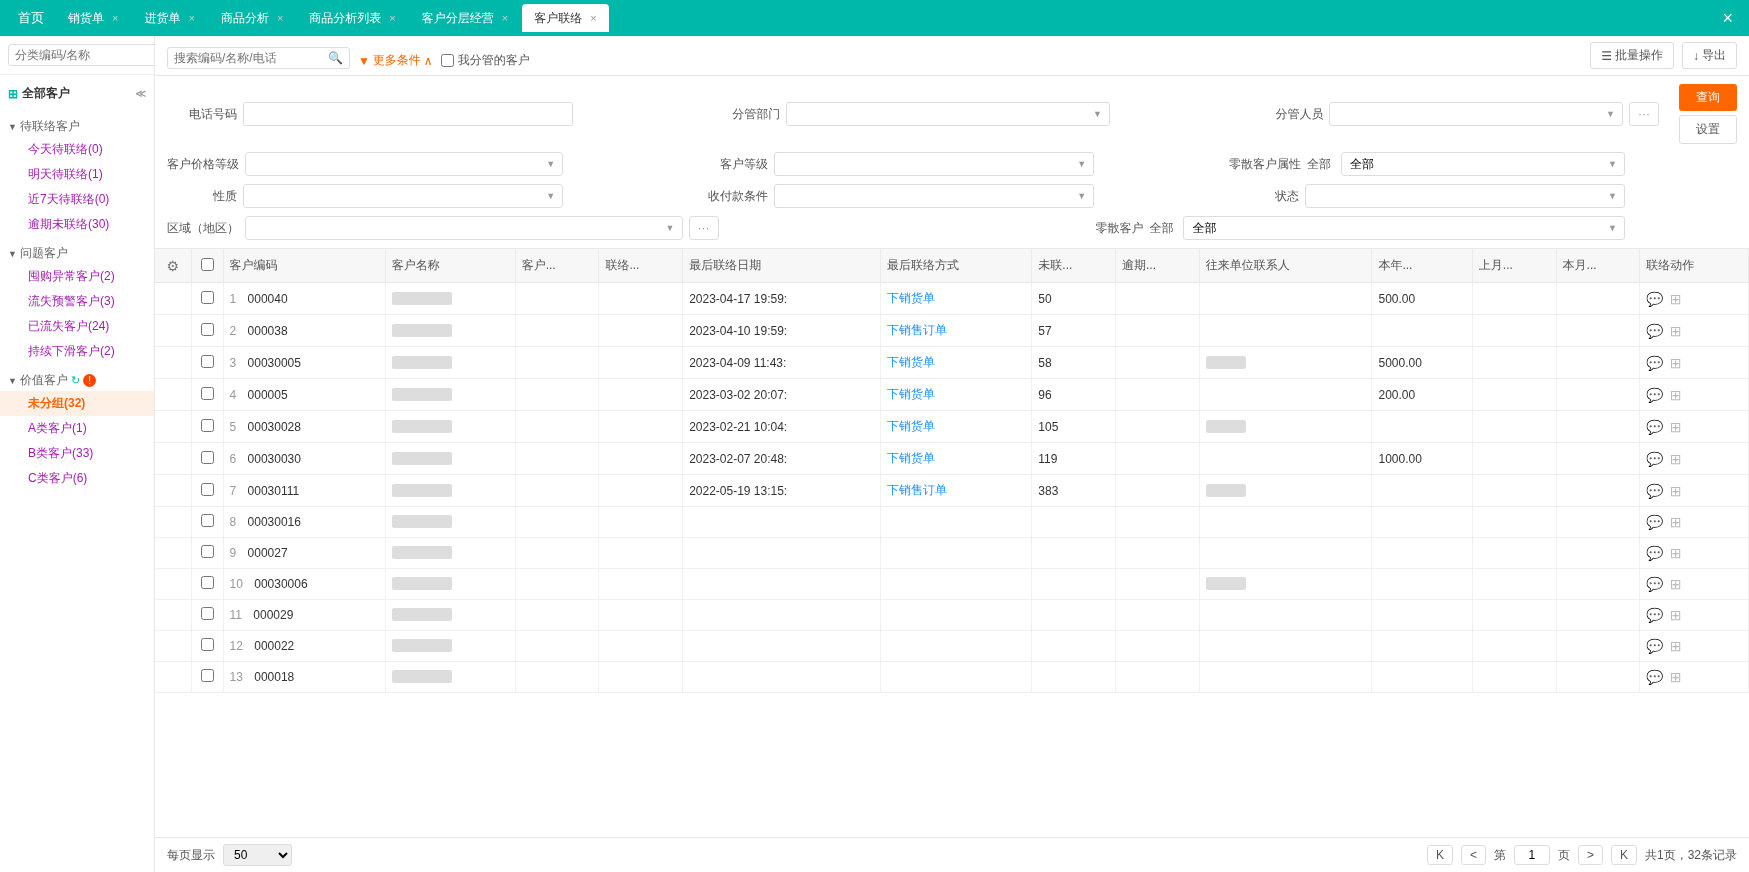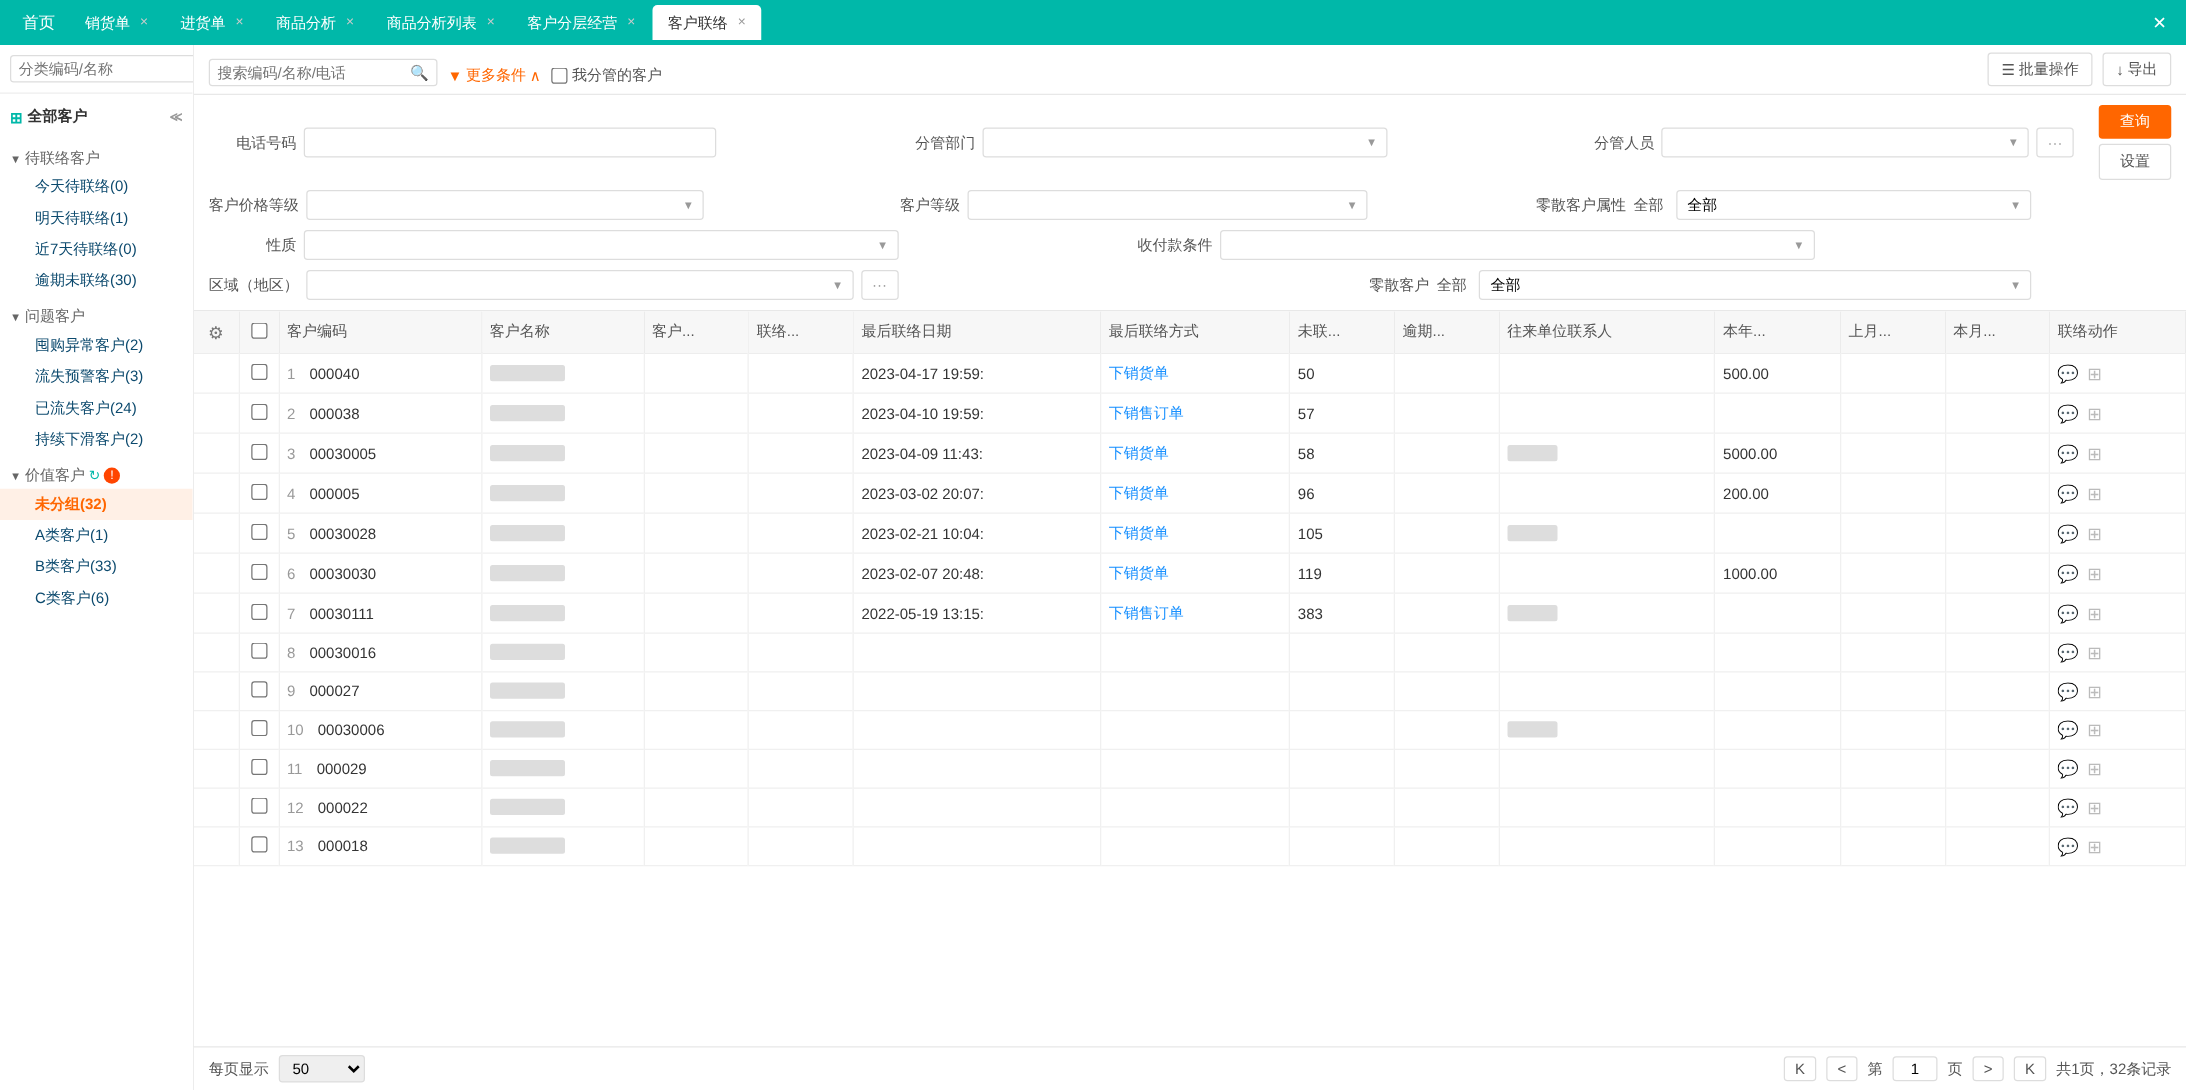--- a/index.html
+++ b/index.html
@@ -82,21 +82,21 @@
     .page-select { border: 1px solid #ddd; border-radius: 3px; padding: 2px 20px 2px 6px; outline: none; cursor: pointer; }
 
     .gear-icon { font-size: 14px; color: #777; cursor: pointer; }
 
     
     ::-webkit-scrollbar { width: 6px; height: 6px; }
     ::-webkit-scrollbar-track { background: #f1f1f1; }
     ::-webkit-scrollbar-thumb { background: #ccc; border-radius: 3px; }
     input[type="checkbox"] { cursor: pointer; }
 
-    .sidebar-sub-item { padding: 4px 8px 4px 28px; color: #0c4a6e; cursor: pointer; white-space: nowrap; }
+    .sidebar-sub-item { padding: 4px 8px 4px 28px; color: #a21caf; cursor: pointer; white-space: nowrap; }
     .sidebar-sub-item.active { background: #fff0e6; color: #ff6600; font-weight: bold; }
 
     .orange-badge { background: #ff4500; color: #fff; border-radius: 8px; padding: 1px 5px; font-size: 10px; margin-left: 3px; }
     .refresh-icon { color: #00b8a9; font-size: 11px; margin-left: 3px; cursor: pointer; }
   </style>
 </head>
 <body>
 
 <div class="top-nav">
   <div class="nav-home">首页</div>
@@ -266,20 +266,26 @@
           </div>
         </div>
         <div style="flex:0.3;"></div>
         <div class="adv-field">
           <span class="adv-label">收付款条件</span>
           <div class="adv-select-wrap" style="flex:2;">
             <select><option></option></select>
           </div>
         </div>
         <div style="flex:0.3;"></div>
+        <div class="adv-field">
+          <span class="adv-label">状态</span>
+          <div class="adv-select-wrap" style="flex:2;">
+            <select><option></option></select>
+          </div>
+        </div>
         <div style="width: 104px;"></div>
       </div>
       <div class="adv-row" style="margin-bottom:0;align-items:flex-end;">
         <div class="adv-field">
           <span class="adv-label">区域（地区）</span>
           <div class="adv-select-wrap" style="flex:1.5;">
             <select><option></option></select>
           </div>
           <span class="adv-ellipsis">···</span>
         </div>

